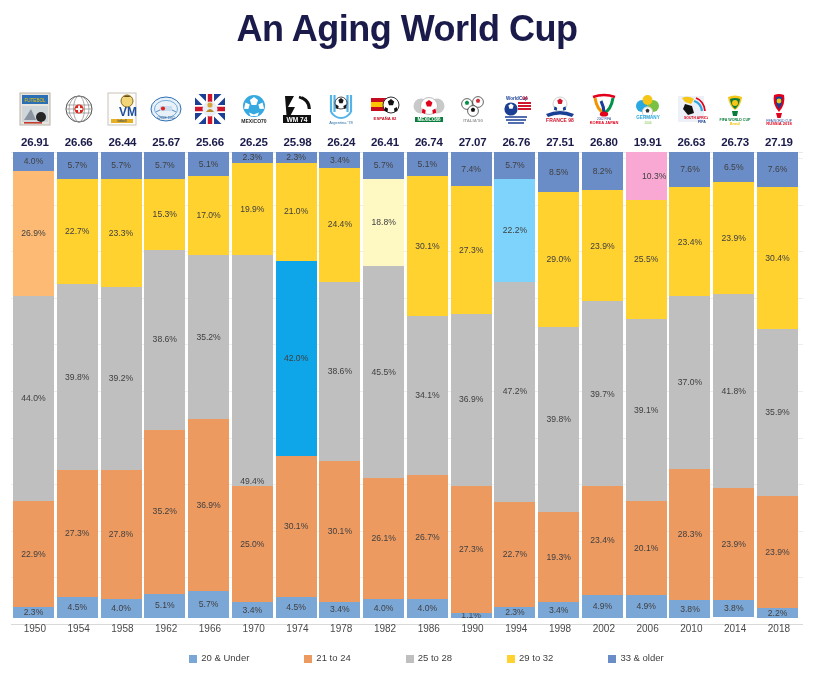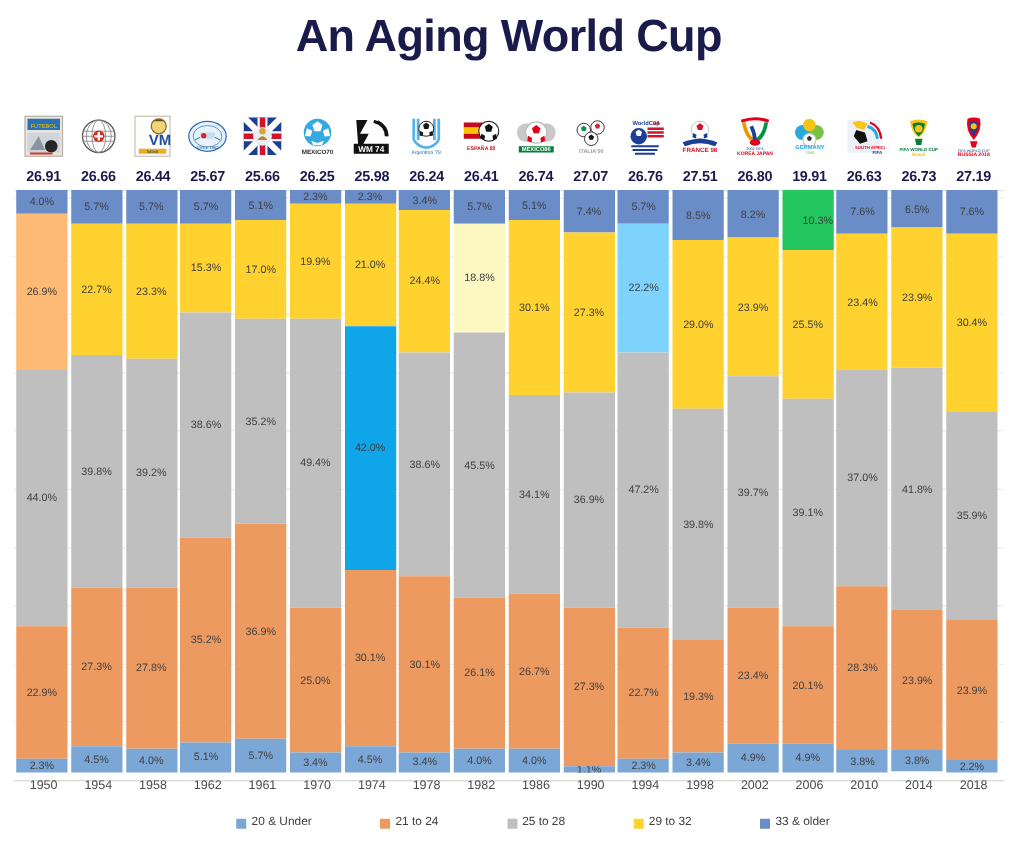--- a/index.html
+++ b/index.html
@@ -279,42 +279,42 @@
           <div class="seg" style="background: rgb(191, 191, 191); height: 35.2%;">
             <span class="seg-label">35.2%</span>
           </div>
           <div class="seg" style="background: rgb(237, 154, 97); height: 36.9%;">
             <span class="seg-label">36.9%</span>
           </div>
           <div class="seg" style="background: rgb(123, 167, 215); height: 5.7%;">
             <span class="seg-label">5.7%</span>
           </div>
         </div>
-        <div class="year-cell">1961</div>
+        <div class="year-cell">1966</div>
       </div>
       <div class="col">
         <div class="logo-cell">
           <svg class="logo-svg" width="34" height="34" viewBox="0 0 34 34">
             <circle cx="17" cy="14" r="11" fill="#36a9e1"></circle>
             <path d="M17 5l4 3-1.6 5h-4.8L12.9 8z" fill="#fff"></path>
             <path d="M8.5 10.5l4.3 2-1.4 4.6-4.4-.4z" fill="#fff"></path>
             <path d="M25.6 10.5l-4.3 2 1.4 4.6 4.4-.4z" fill="#fff"></path>
             <path d="M12 20.5l4.9 1.9L22 20.5l-1.5 3.6H13.6z" fill="#fff"></path>
             <text x="17" y="31.4" font-size="5" font-weight="700" fill="#2a2a2a" text-anchor="middle" font-family="Liberation Sans">MEXICO70</text>
           </svg>
         </div>
         <div class="avg-cell">26.25</div>
         <div class="bar-wrap">
           <div class="seg" style="background: rgb(107, 141, 199); height: 2.3%;">
             <span class="seg-label">2.3%</span>
           </div>
           <div class="seg" style="background: rgb(255, 210, 48); height: 19.9%;">
             <span class="seg-label">19.9%</span>
           </div>
-          <div class="seg" style="background: rgb(191, 191, 191); height: 49.4%;">
+          <div class="seg" style="background: rgb(191, 191, 191); height: 49.4%; align-items: flex-end;">
             <span class="seg-label">49.4%</span>
           </div>
           <div class="seg" style="background: rgb(237, 154, 97); height: 25%;">
             <span class="seg-label">25.0%</span>
           </div>
           <div class="seg" style="background: rgb(123, 167, 215); height: 3.4%;">
             <span class="seg-label">3.4%</span>
           </div>
         </div>
         <div class="year-cell">1970</div>
@@ -580,21 +580,21 @@
             <circle cx="22" cy="14" r="6" fill="#7ac143"></circle>
             <circle cx="16.5" cy="8" r="5" fill="#f5c518"></circle>
             <circle cx="16.5" cy="20" r="5.2" fill="#fff" stroke="#ccc"></circle>
             <path d="M16.5 16.6l2 1.5-.8 2.4h-2.4l-.8-2.4z" fill="#333"></path>
             <text x="17" y="27.4" font-size="4.6" font-weight="700" fill="#2aa8e0" text-anchor="middle" font-family="Liberation Sans">GERMANY</text>
             <text x="17" y="31.6" font-size="3.2" fill="#7ac143" text-anchor="middle" font-family="Liberation Sans">2006</text>
           </svg>
         </div>
         <div class="avg-cell">19.91</div>
         <div class="bar-wrap">
-          <div class="seg" style="background: #22c55e; height: 10.3%; padding-left: 16px;">
+          <div class="seg" style="background: #f9a8d4; height: 10.3%; padding-left: 16px;">
             <span class="seg-label">10.3%</span>
           </div>
           <div class="seg" style="background: rgb(255, 210, 48); height: 25.5%;">
             <span class="seg-label">25.5%</span>
           </div>
           <div class="seg" style="background: rgb(191, 191, 191); height: 39.1%;">
             <span class="seg-label">39.1%</span>
           </div>
           <div class="seg" style="background: rgb(237, 154, 97); height: 20.1%;">
             <span class="seg-label">20.1%</span>

